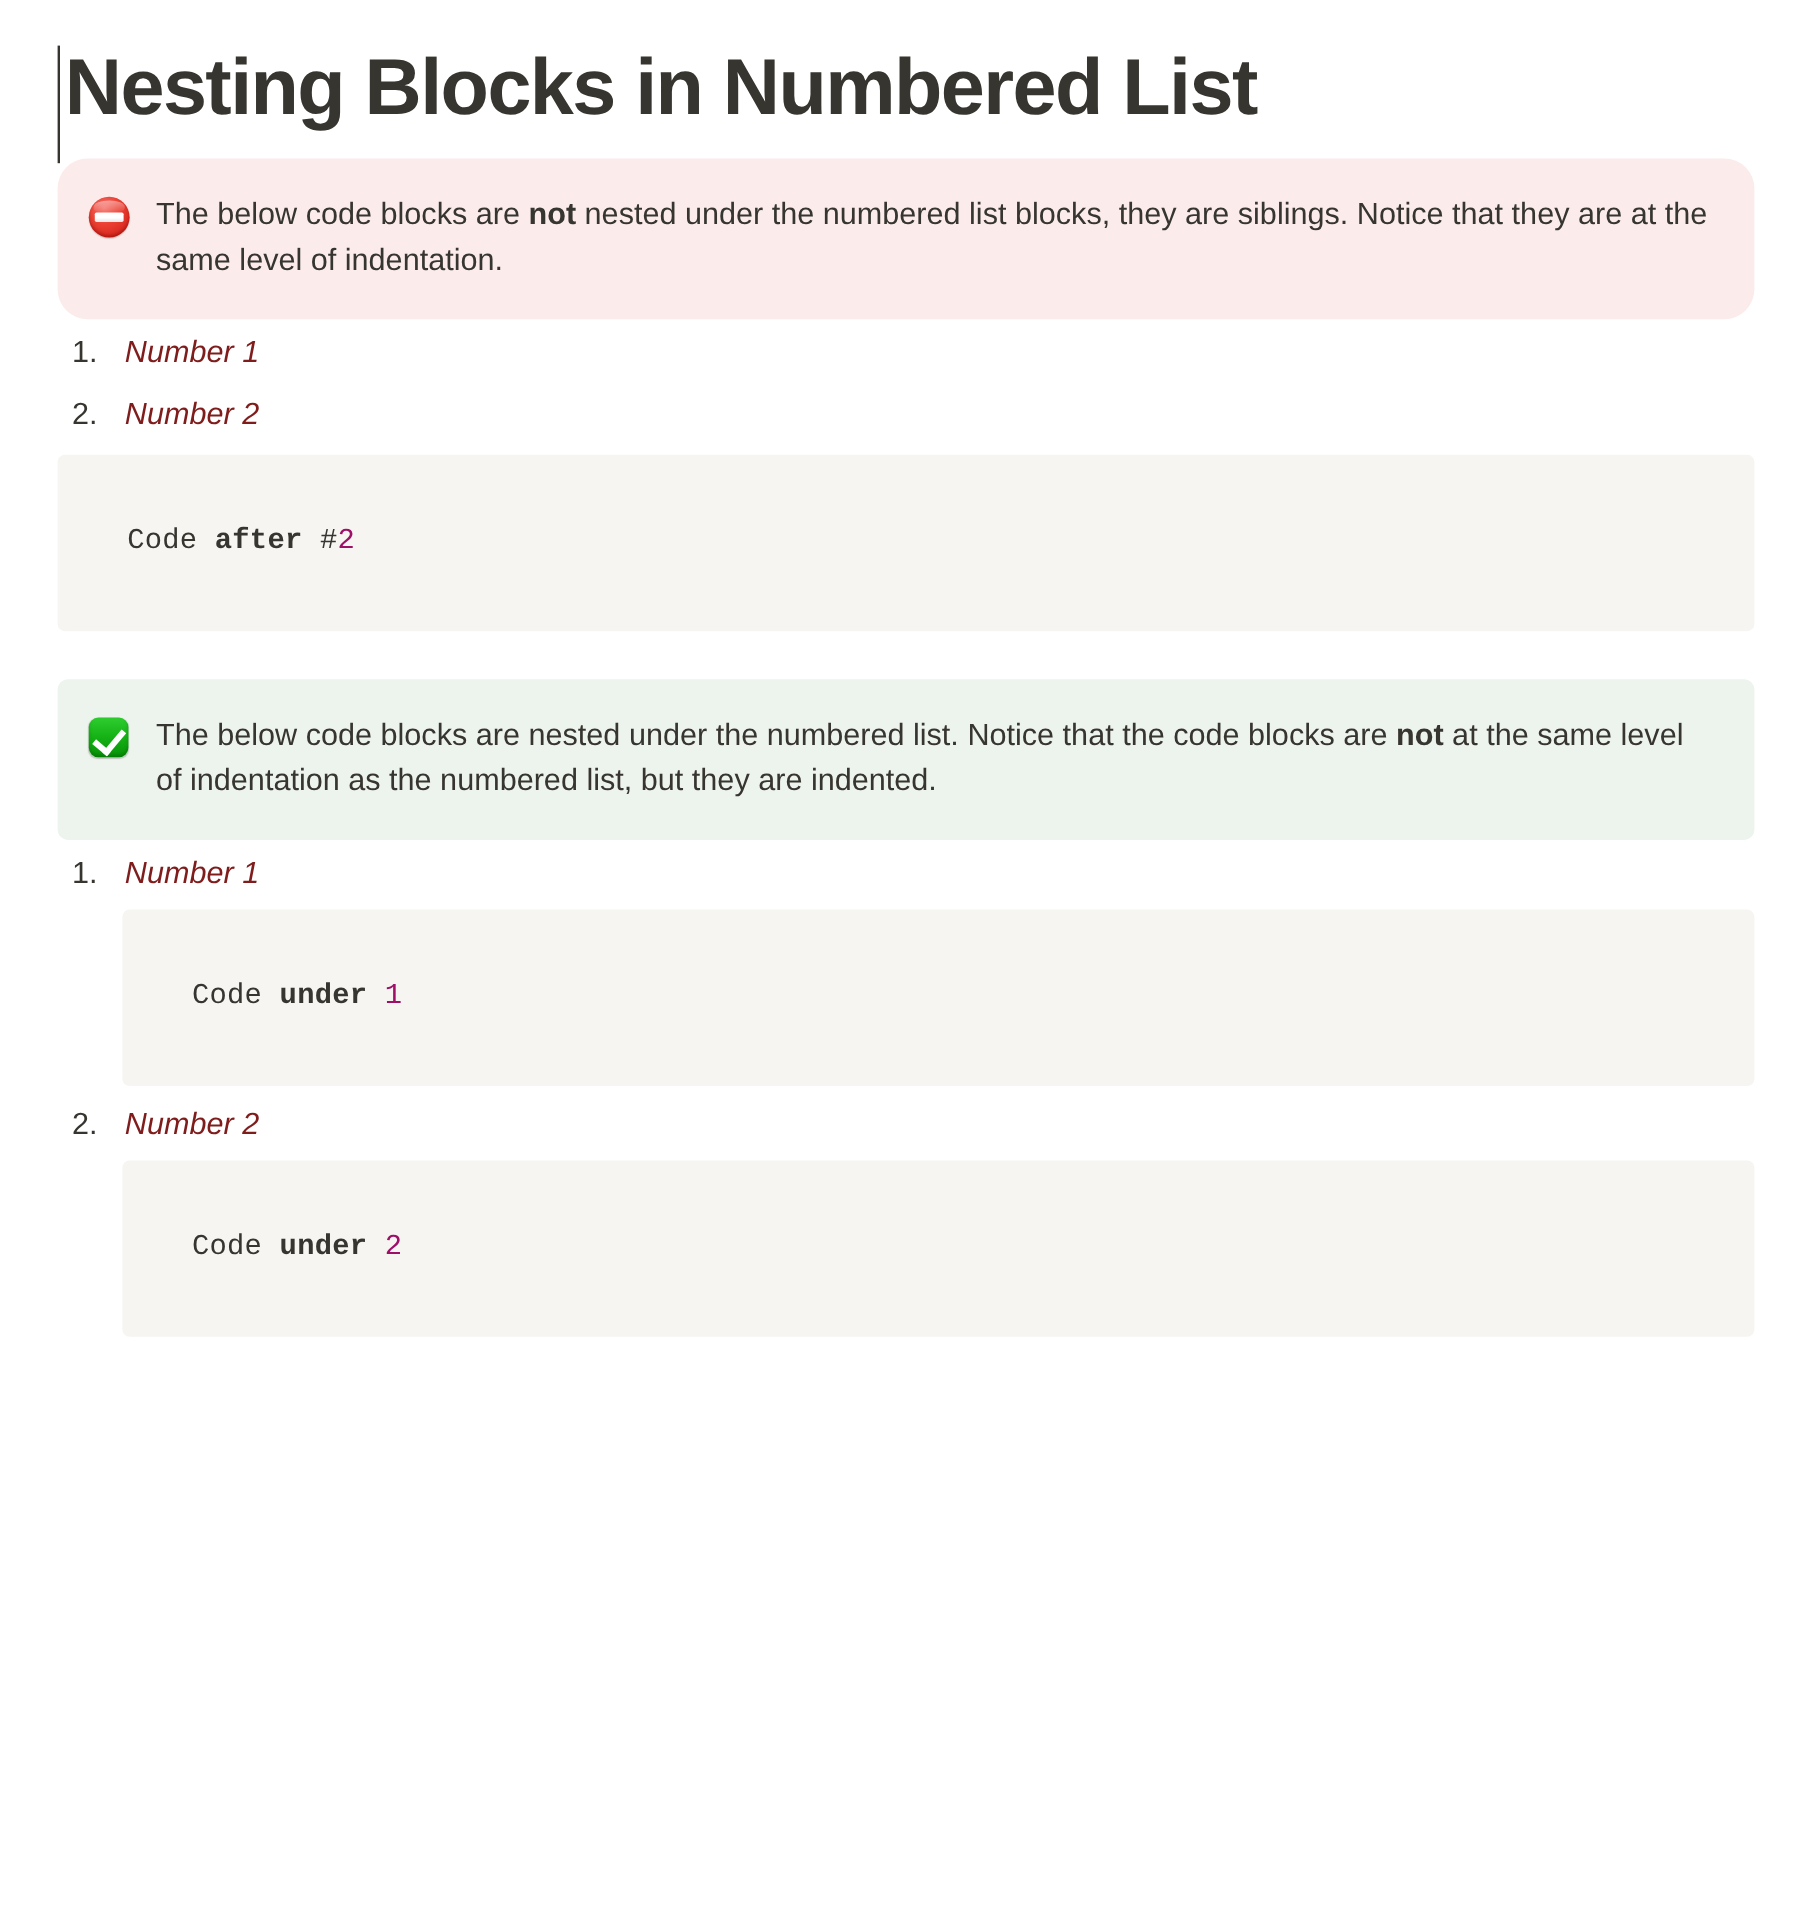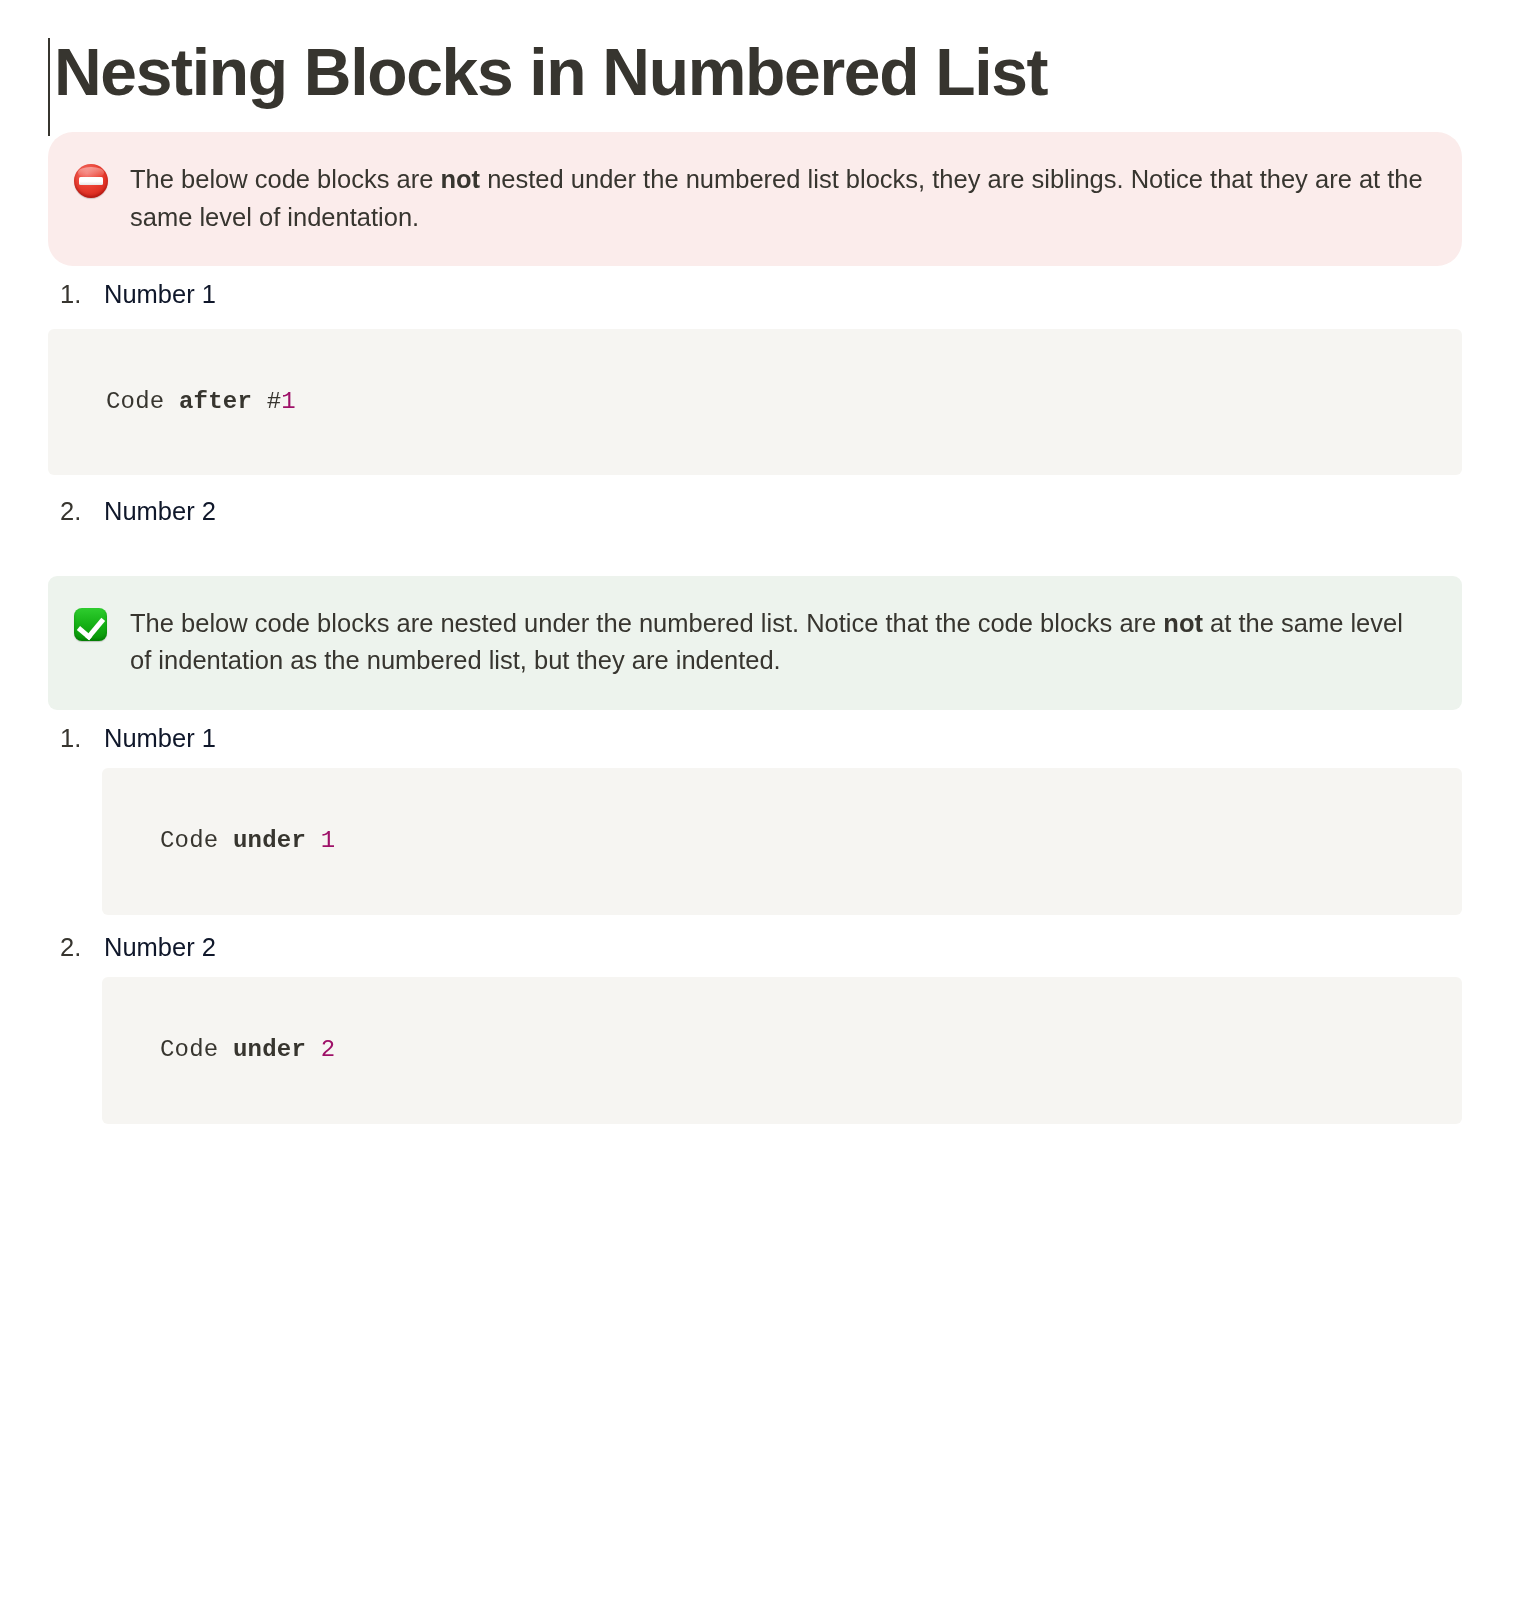--- a/index.html
+++ b/index.html
@@ -141,21 +141,21 @@
     color: #37352f;
     padding: 7px 0 5px 0;
   }
   .list-marker {
     flex: 0 0 auto;
     width: 44px;
     margin-left: 12px;
     color: #37352f;
     font-size: 25.5px;
   }
-  .list-label { color: #0f172a; }
+  .list-label { color: #7f1d1d; font-style: italic; }
 
   
   .code-block {
     background: #f6f5f2;
     border-radius: 6px;
     box-sizing: border-box;
     padding: 56px 36px 56px 58px;
     font-family: "Liberation Mono", "DejaVu Sans Mono", monospace;
     font-size: 24px;
     line-height: 1.45;
@@ -191,27 +191,27 @@
     <div class="callout-text"><span>The below code blocks are </span><b>not</b><span> nested under the numbered list blocks, they are siblings. Notice that they are at the same level of indentation.</span></div>
   </div>
 
   <div class="section">
 
     <div class="list-item">
       <span class="list-marker">1.</span>
       <span class="list-label">Number 1</span>
     </div>
 
-    <div class="code-block flush"><span>Code </span><span class="code-kw">after</span><span class="code-hash"> #</span><span class="code-num">1</span></div>
 
     <div class="list-item">
       <span class="list-marker">2.</span>
       <span class="list-label">Number 2</span>
     </div>
 
+    <div class="code-block flush"><span>Code </span><span class="code-kw">after</span><span class="code-hash"> #</span><span class="code-num">2</span></div>
 
   </div>
 
   <div class="callout success">
     <div class="callout-icon">
       <div class="icon-check">
           <div class="tick"></div>
         </div>
     </div>
     <div class="callout-text"><span>The below code blocks are nested under the numbered list. Notice that the code blocks are </span><b>not</b><span> at the same level of indentation as the numbered list, but they are indented.</span></div>

